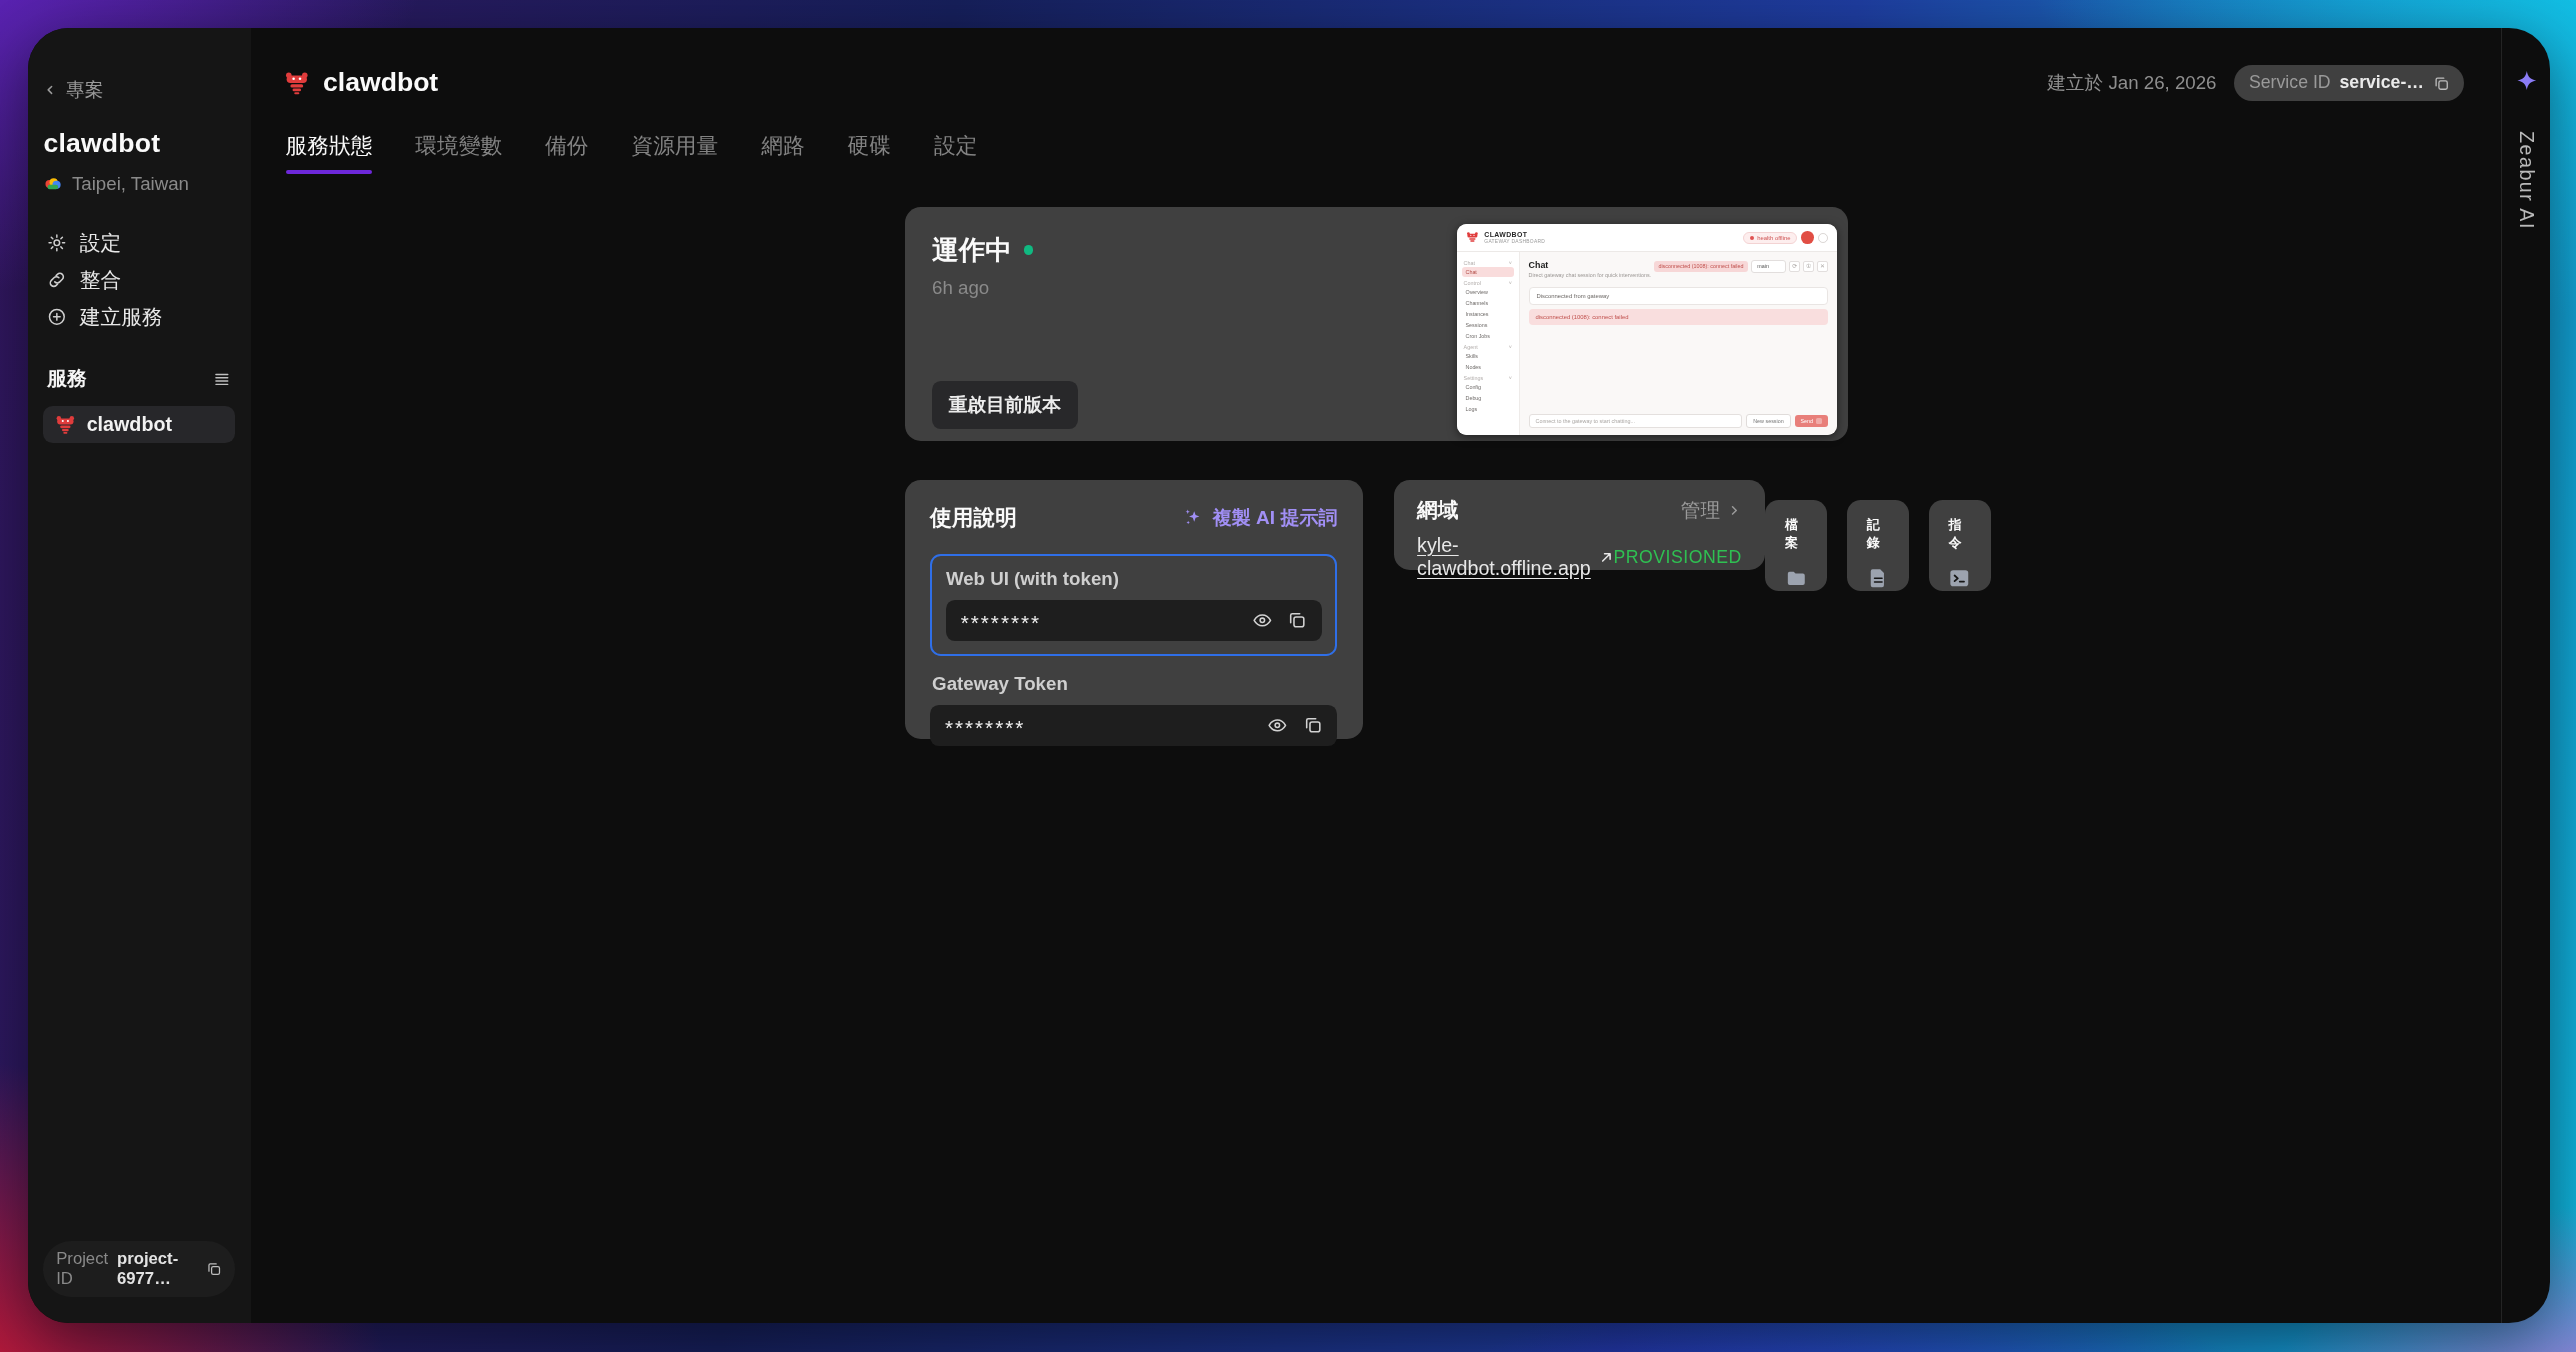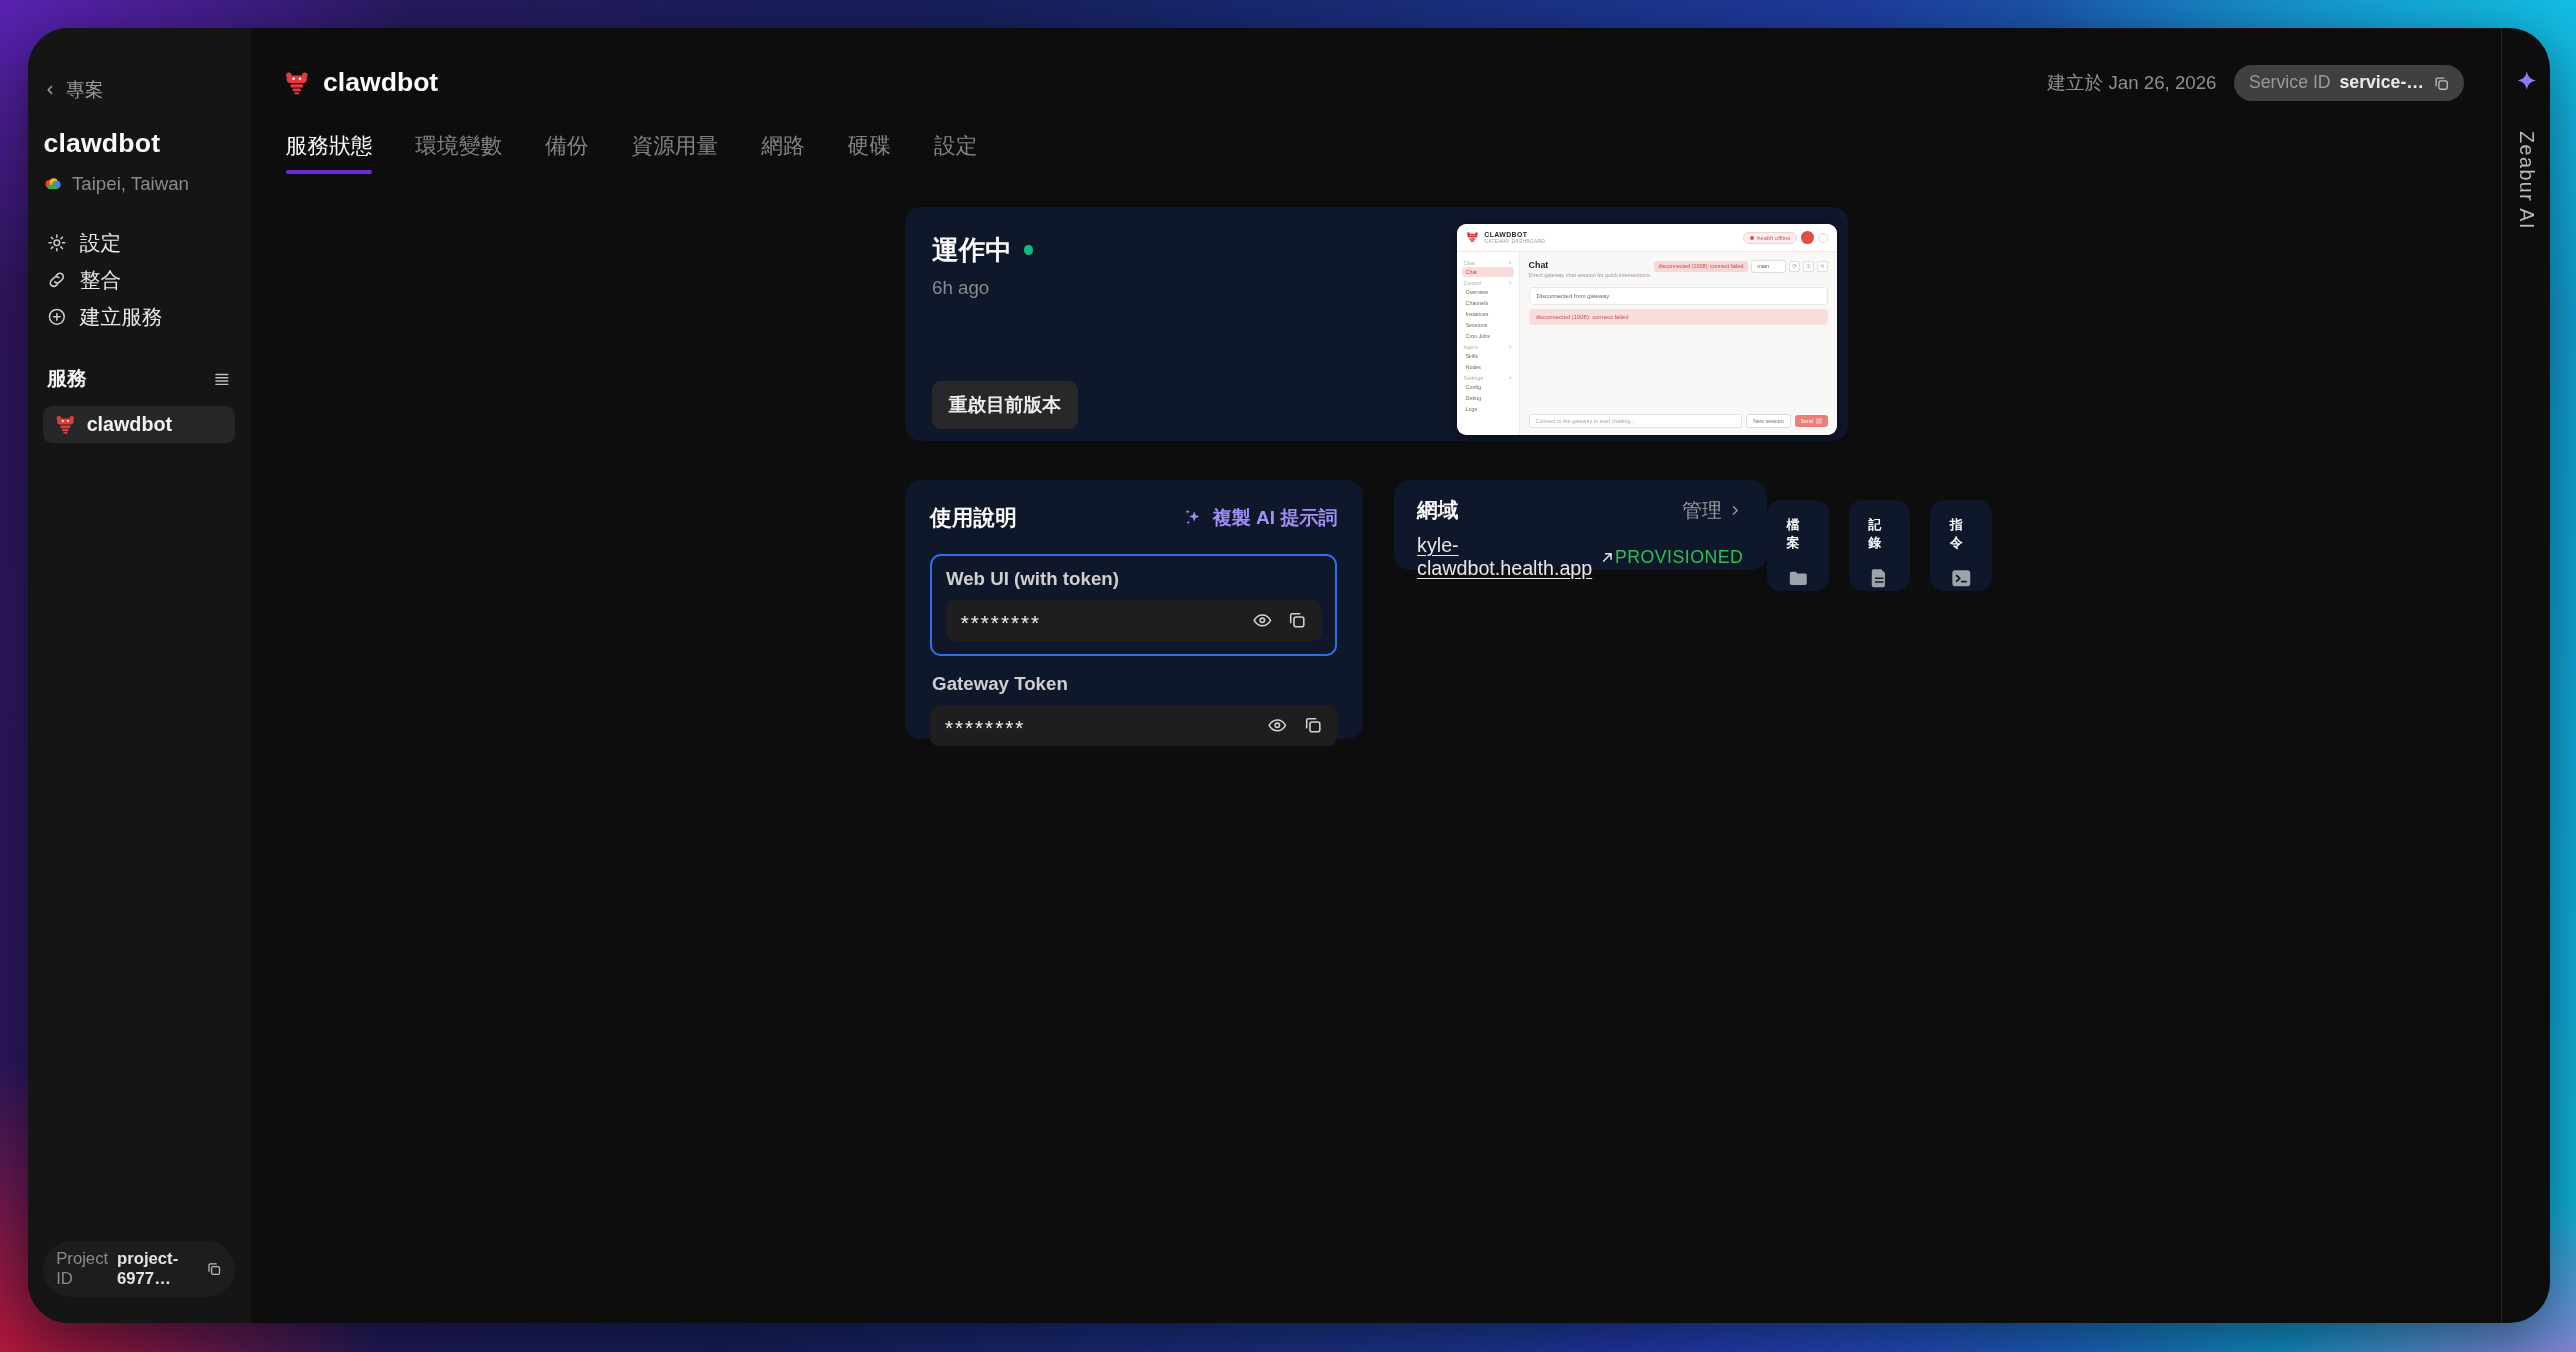--- a/index.html
+++ b/index.html
@@ -40,21 +40,21 @@
   .title-wrap .name { font-size:26.6px; font-weight:700; color:#fafafa; }
   .head-right { display:flex; align-items:center; gap:17.7px; }
   .created { color:#8f8f8f; font-size:18.7px; }
   .svcid-pill { background:#404040; border-radius:984px; padding:7.9px 14.8px; display:flex; align-items:center; gap:8.9px; font-size:17.7px; }
   .svcid-pill .k { color:#9a9a9a; } .svcid-pill .v { color:#eaeaea; font-weight:700; }
   .tabs { display:flex; gap:43px; padding:29.5px 0 0 35px; }
   .tab { font-size:21.7px; color:#838383; padding-bottom:13.8px; position:relative; cursor:pointer; }
   .tab.active { color:#fafafa; }
   .tab.active::after { content:""; position:absolute; left:0; right:0; bottom:0; height:3.9px; border-radius:2px; background:#6d28d9; }
   .content { width:943px; margin:33px auto 0 auto; }
-  .card { background:#0f172a; border-radius:15.8px; }
+  .card { background:#404040; border-radius:15.8px; }
   
   .status-card { height:234px; display:flex; justify-content:space-between; padding:25.6px 10.8px 11.8px 27.6px; }
   .status-left { display:flex; flex-direction:column; }
   .status-row { display:flex; align-items:center; gap:11.8px; }
   .status-row .st { font-size:26.6px; font-weight:600; color:#fafafa; }
   .dot { width:9.8px; height:9.8px; border-radius:50%; background:#10b981; }
   .ago { margin-top:8.9px; font-size:18.7px; color:#8a8a8a; }
   .restart-btn { margin-top:auto; align-self:flex-start; background:#28282a; border-radius:8.9px; padding:10.8px 16.7px; color:#ececec; font-size:18.7px; font-weight:600; cursor:pointer; }
   
   .preview { width:380px; height:211px; background:#f6f4f3; border-radius:9.8px; overflow:hidden; align-self:flex-start; margin-top:-7.9px; display:flex; flex-direction:column; flex-shrink:0; box-shadow:0 2px 9.8px rgba(0,0,0,.5); }
@@ -407,21 +407,21 @@
                 <span>管理</span>
                 <span>
                     <svg width="14.8" height="14.8" viewBox="0 0 24 24" fill="none" stroke="#9a9a9a" stroke-width="2.4" stroke-linecap="round" stroke-linejoin="round">
                       <path d="M9 6l6 6-6 6"></path>
                     </svg>
                   </span>
               </span>
             </div>
             <div class="domain-r2">
               <span class="domain-link">
-                <span>kyle-clawdbot.health.app</span>
+                <span>kyle-clawdbot.offline.app</span>
                 <span>
                     <svg width="14.8" height="14.8" viewBox="0 0 24 24" fill="none" stroke="#e8e8e8" stroke-width="2.4" stroke-linecap="round" stroke-linejoin="round">
                       <path d="M6 18L18 6M9 6h9v9"></path>
                     </svg>
                   </span>
               </span>
               <span class="provisioned">PROVISIONED</span>
             </div>
           </div>
           <div class="quick-row">

